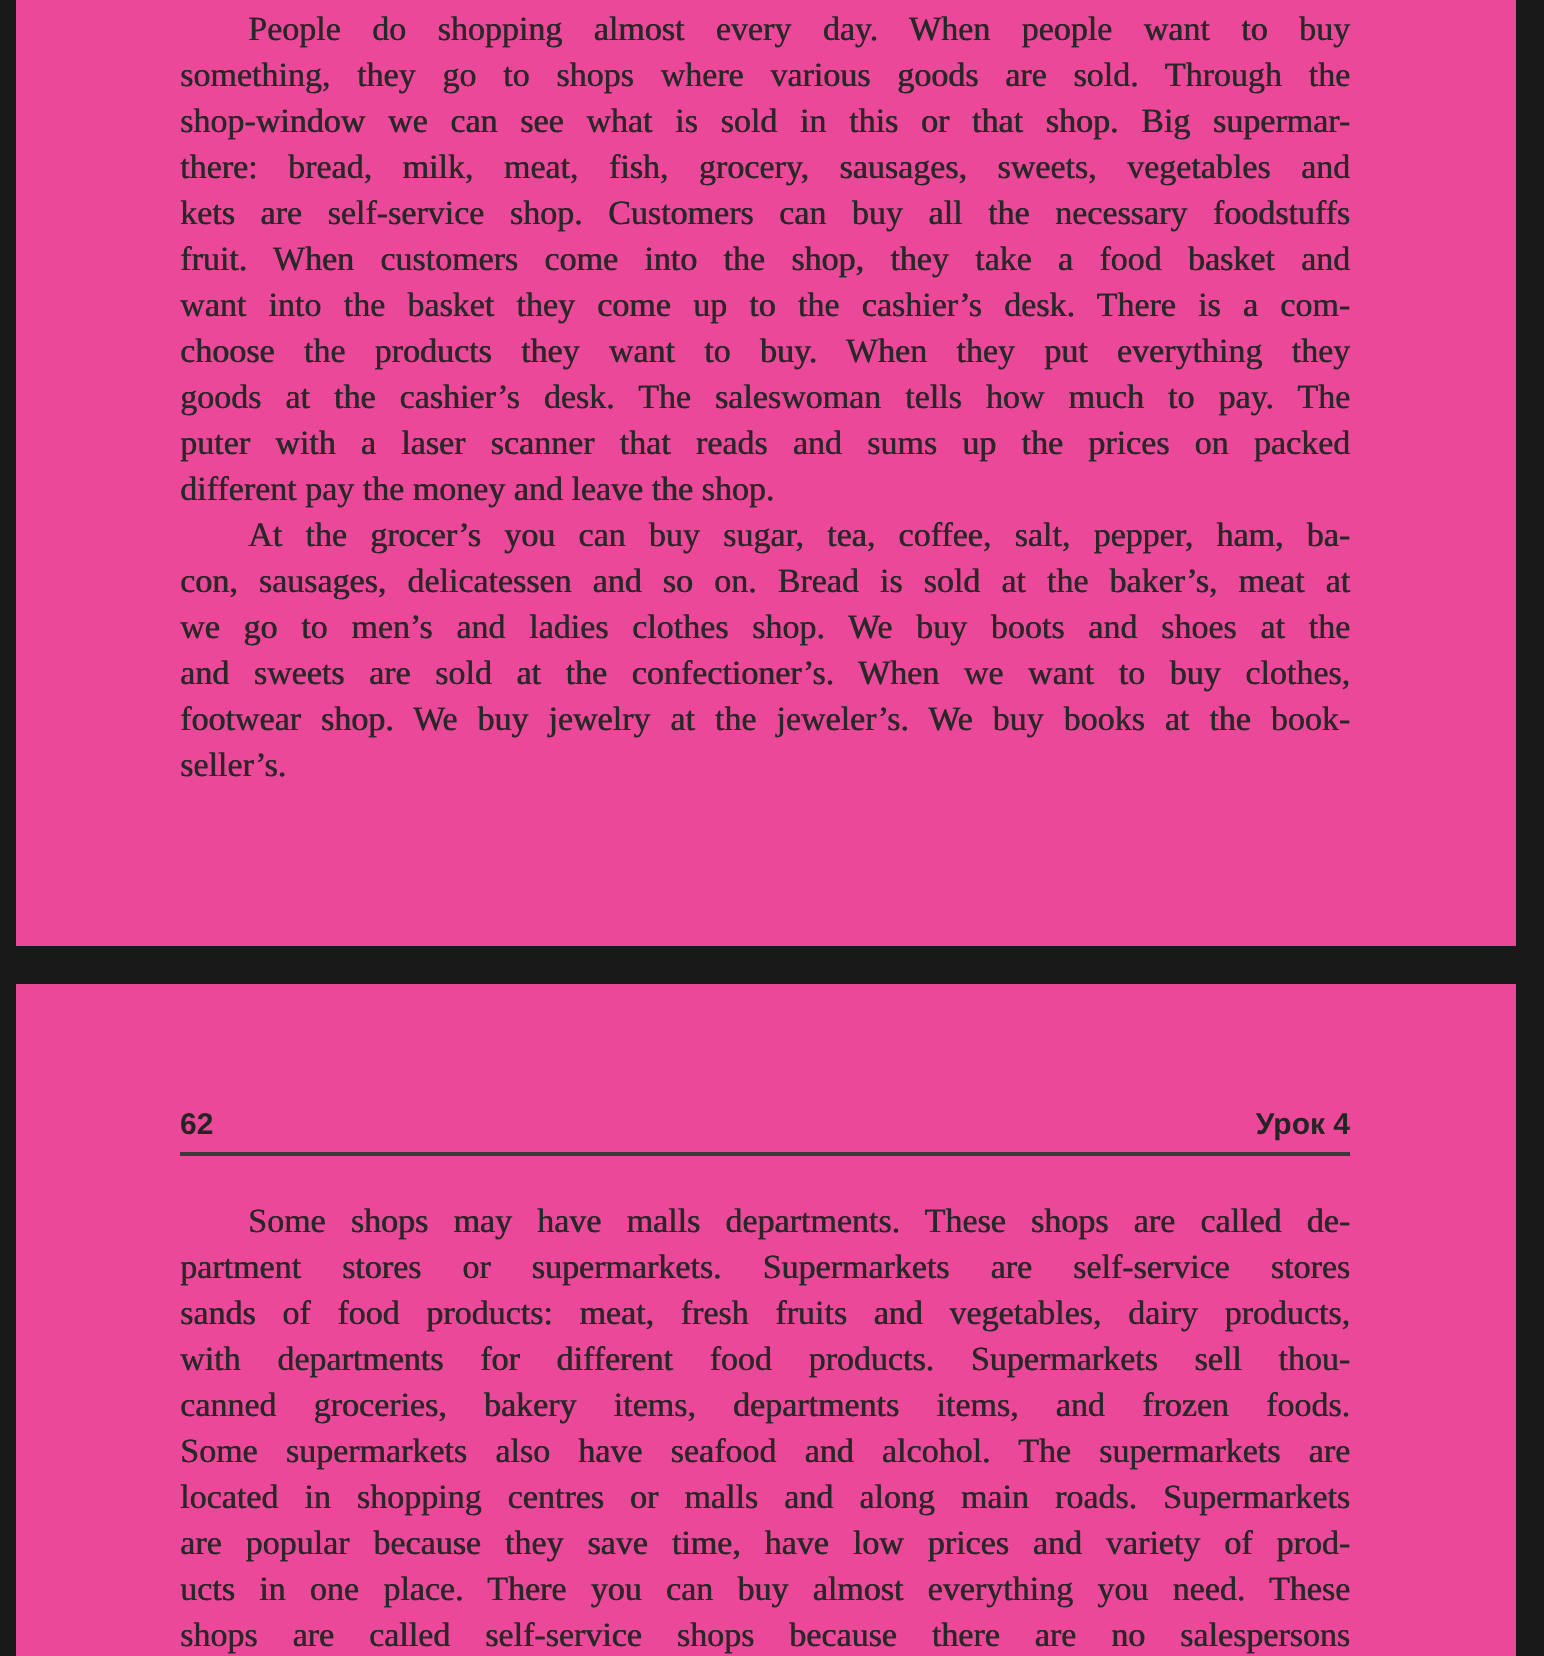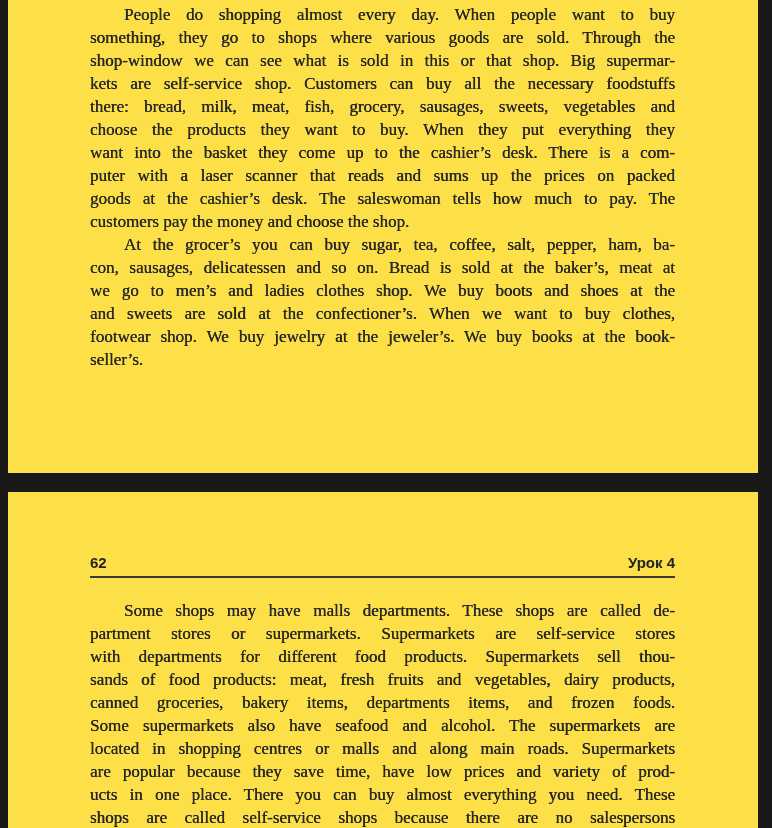--- a/index.html
+++ b/index.html
@@ -13,21 +13,21 @@
   .viewer {
     position: relative;
     width: 772px;
     height: 828px;
     background: #191919;
   }
   .page {
     position: absolute;
     left: 8px;
     width: 750px;
-    background: #fde047;
+    background: #ec4899;
     overflow: hidden;
     box-sizing: border-box;
   }
   .page-top {
     top: 0;
     height: 473px;
     padding-top: 3px;
   }
   .page-bottom {
     top: 492px;
@@ -77,27 +77,28 @@
 <body>
 
 <div class="viewer">
 
   <div class="page page-top">
     <div class="text-column">
         <div class="paragraph">
           <div class="line indent">People do shopping almost every day. When people want to buy</div>
           <div class="line">something, they go to shops where various goods are sold. Through the</div>
           <div class="line">shop-window we can see what is sold in this or that shop. Big supermar-</div>
+          <div class="line">there: bread, milk, meat, fish, grocery, sausages, sweets, vegetables and</div>
           <div class="line">kets are self-service shop. Customers can buy all the necessary foodstuffs</div>
-          <div class="line">there: bread, milk, meat, fish, grocery, sausages, sweets, vegetables and</div>
+          <div class="line">fruit. When customers come into the shop, they take a food basket and</div>
+          <div class="line">want into the basket they come up to the cashier’s desk. There is a com-</div>
           <div class="line">choose the products they want to buy. When they put everything they</div>
-          <div class="line">want into the basket they come up to the cashier’s desk. There is a com-</div>
+          <div class="line">goods at the cashier’s desk. The saleswoman tells how much to pay. The</div>
           <div class="line">puter with a laser scanner that reads and sums up the prices on packed</div>
-          <div class="line">goods at the cashier’s desk. The saleswoman tells how much to pay. The</div>
-          <div class="line para-end">customers pay the money and choose the shop.</div>
+          <div class="line para-end">different pay the money and leave the shop.</div>
         </div>
         <div class="paragraph">
           <div class="line indent">At the grocer’s you can buy sugar, tea, coffee, salt, pepper, ham, ba-</div>
           <div class="line">con, sausages, delicatessen and so on. Bread is sold at the baker’s, meat at</div>
           <div class="line">we go to men’s and ladies clothes shop. We buy boots and shoes at the</div>
           <div class="line">and sweets are sold at the confectioner’s. When we want to buy clothes,</div>
           <div class="line">footwear shop. We buy jewelry at the jeweler’s. We buy books at the book-</div>
           <div class="line para-end">seller’s.</div>
         </div>
       </div>
@@ -106,22 +107,22 @@
   <div class="page page-bottom">
     <div class="running-head">
       <span>62</span>
       <span>Урок 4</span>
     </div>
     <hr class="head-rule">
     <div class="text-column">
         <div class="paragraph">
           <div class="line indent">Some shops may have malls departments. These shops are called de-</div>
           <div class="line">partment stores or supermarkets. Supermarkets are self-service stores</div>
+          <div class="line">sands of food products: meat, fresh fruits and vegetables, dairy products,</div>
           <div class="line">with departments for different food products. Supermarkets sell thou-</div>
-          <div class="line">sands of food products: meat, fresh fruits and vegetables, dairy products,</div>
           <div class="line">canned groceries, bakery items, departments items, and frozen foods.</div>
           <div class="line">Some supermarkets also have seafood and alcohol. The supermarkets are</div>
           <div class="line">located in shopping centres or malls and along main roads. Supermarkets</div>
           <div class="line">are popular because they save time, have low prices and variety of prod-</div>
           <div class="line">ucts in one place. There you can buy almost everything you need. These</div>
           <div class="line">shops are called self-service shops because there are no salespersons</div>
         </div>
       </div>
   </div>
 

